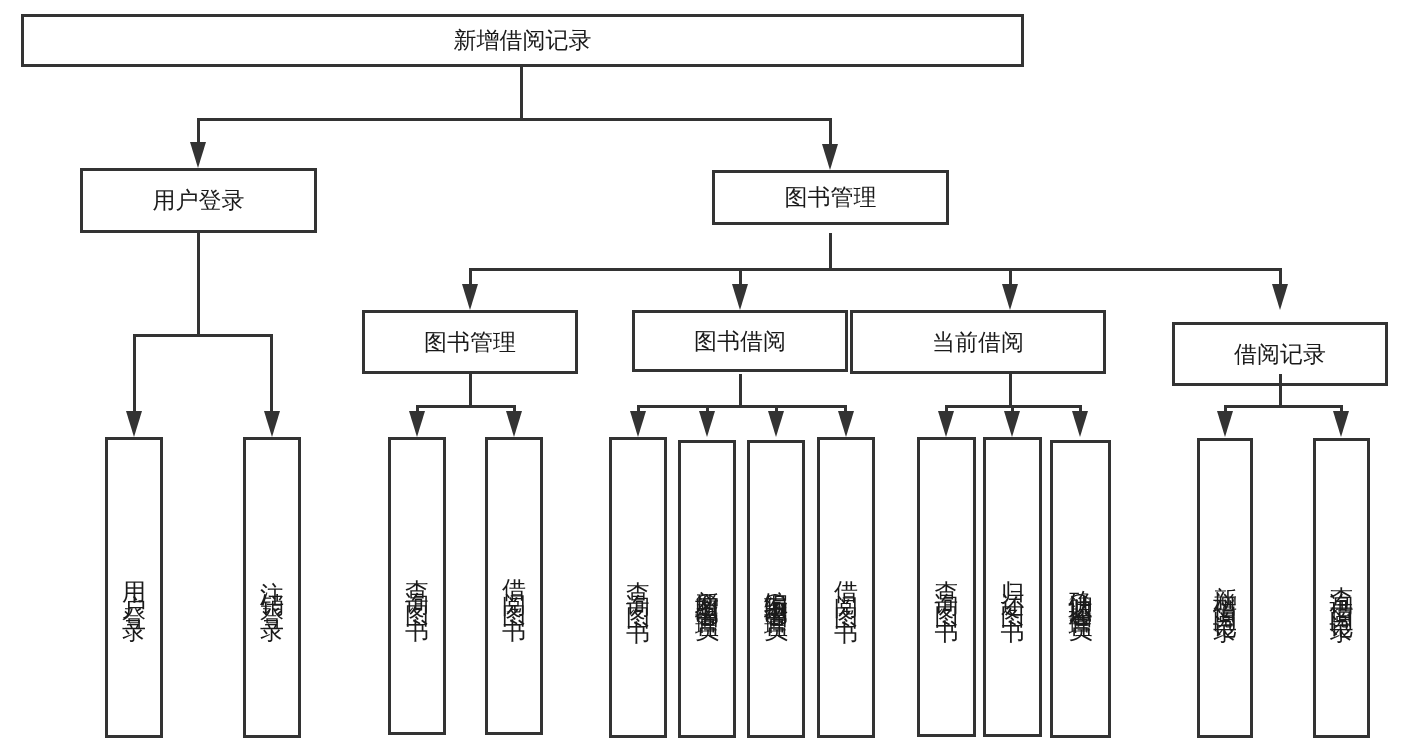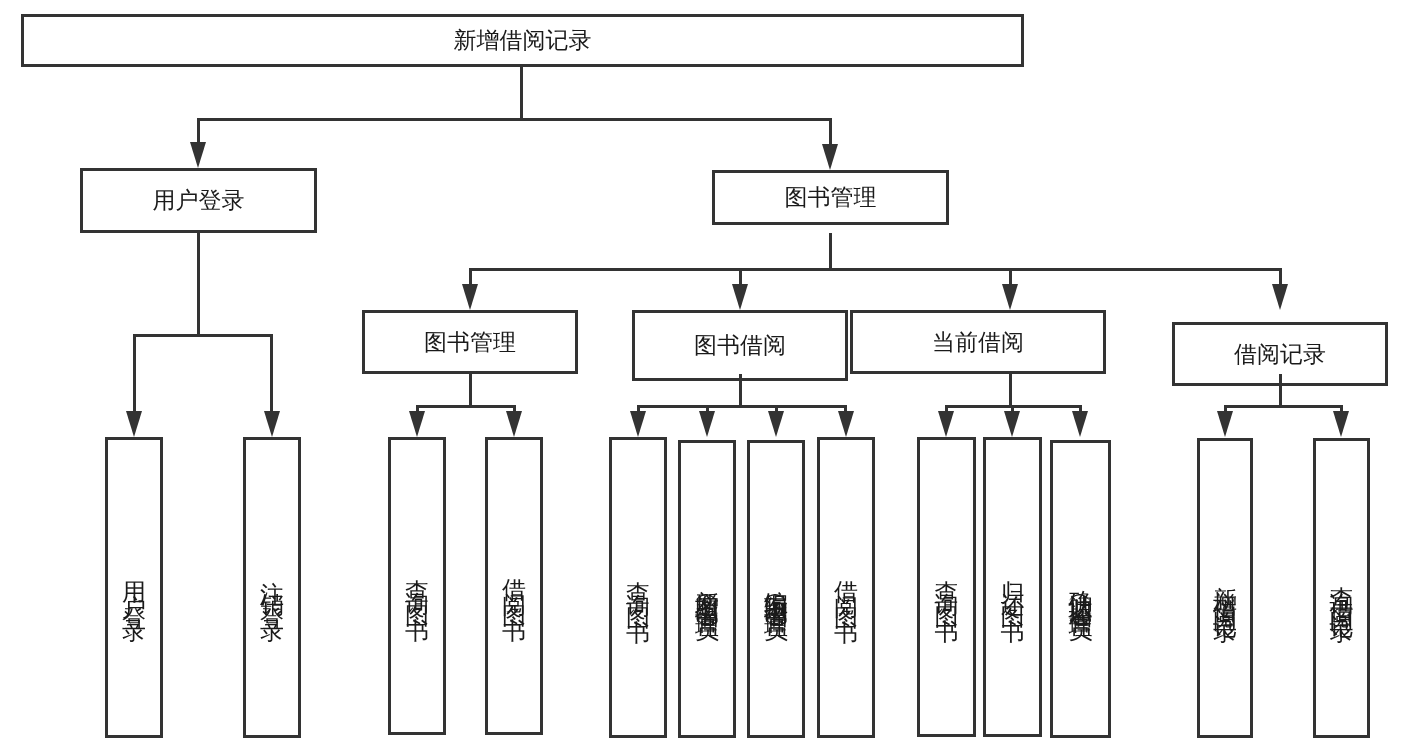--- a/index.html
+++ b/index.html
@@ -56,21 +56,21 @@
 <body>
 
 <div id="canvas">
 
   <div class="box" style="left:21px;top:14px;width:1003px;height:53px">新增借阅记录</div>
 
   <div class="box" style="left:80px;top:168px;width:237px;height:65px">用户登录</div>
   <div class="box" style="left:712px;top:170px;width:237px;height:55px">图书管理</div>
 
   <div class="box" style="left:362px;top:310px;width:216px;height:64px">图书管理</div>
-  <div class="box" style="left:632px;top:310px;width:216px;height:71px">图书借阅</div>
+  <div class="box" style="left:632px;top:310px;width:216px;height:62px">图书借阅</div>
   <div class="box" style="left:850px;top:310px;width:256px;height:64px">当前借阅</div>
   <div class="box" style="left:1172px;top:322px;width:216px;height:64px">借阅记录</div>
 
   <div class="box vbox sp4" style="left:105px;top:437px;width:58px;height:301px">用户登录</div>
   <div class="box vbox sp4" style="left:243px;top:437px;width:58px;height:301px">注销登录</div>
 
   <div class="box vbox sp4" style="left:388px;top:437px;width:58px;height:298px">查询图书</div>
   <div class="box vbox sp4" style="left:485px;top:437px;width:58px;height:298px">借阅图书</div>
 
   <div class="box vbox sp4" style="left:609px;top:437px;width:58px;height:301px">查询图书</div>

